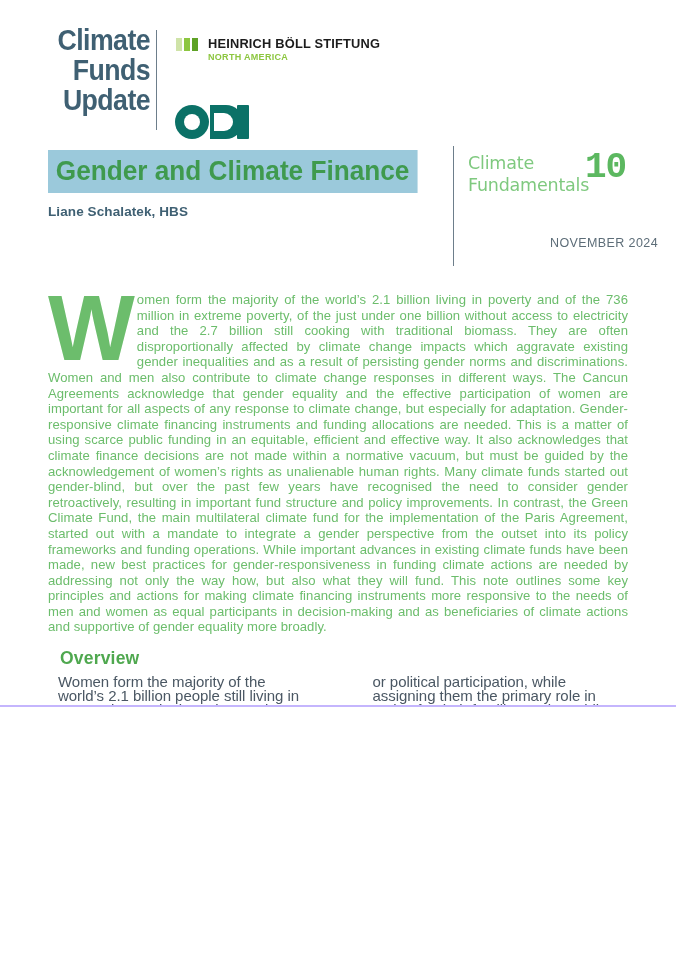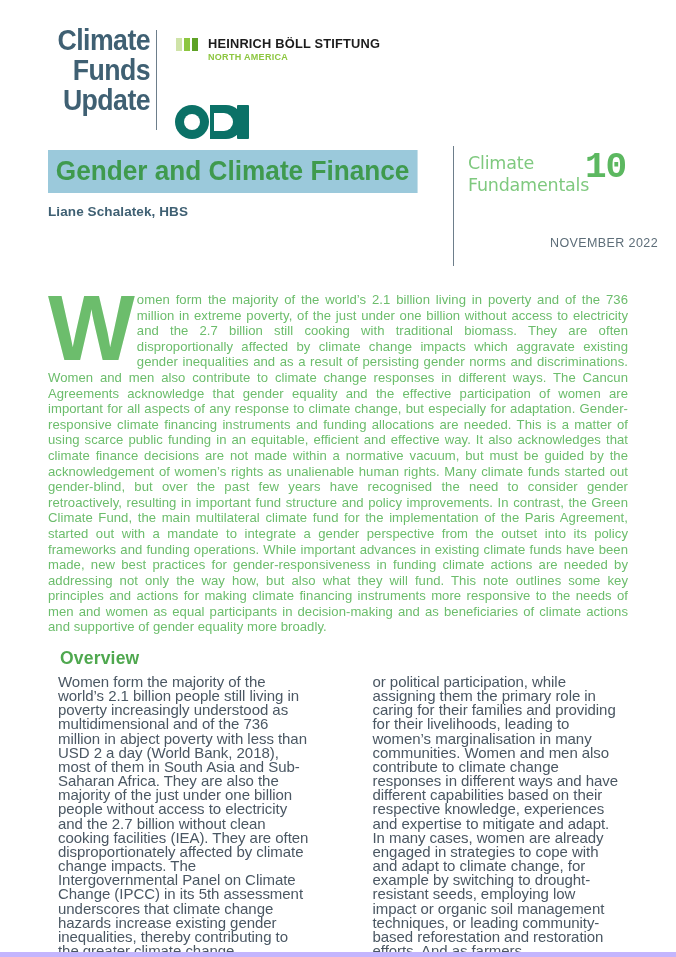--- a/index.html
+++ b/index.html
@@ -7,25 +7,25 @@
     padding: 0;
     background: #ffffff;
   }
   body {
     font-family: "Liberation Sans", sans-serif;
     -webkit-font-smoothing: antialiased;
   }
   .page {
     position: relative;
     width: 676px;
-    height: 957px;
+    height: 707px;
     background: #ffffff;
     overflow: hidden;
     box-sizing: border-box;
-    border-bottom: 5px solid #c4b5fd;
+    border-bottom: 2px solid #c4b5fd;
   }
 
   
   .masthead {
     position: absolute;
     left: 0;
     top: 22px;
     width: 676px;
     height: 110px;
   }
@@ -294,21 +294,21 @@
     <div class="doc-author">Liane Schalatek, HBS</div>
   </div>
 
   <div class="rail-divider"></div>
   <div class="rail">
     <div class="rail-series">
       <span>Climate</span>
       <span>Fundamentals</span>
       <div class="rail-number">10</div>
     </div>
-    <div class="rail-date">NOVEMBER 2022</div>
+    <div class="rail-date">NOVEMBER 2024</div>
   </div>
 
   <div class="lead">
     <span class="dropcap">W</span><span>omen form the majority of the world’s 2.1 billion living in poverty and of the 736 million in extreme poverty, of the just under one billion without access to electricity and the 2.7 billion still cooking with traditional biomass. They are often disproportionally affected by climate change impacts which aggravate existing gender inequalities and as a result of persisting gender norms and discriminations. Women and men also contribute to climate change responses in different ways. The Cancun Agreements acknowledge that gender equality and the effective participation of women are important for all aspects of any response to climate change, but especially for adaptation. Gender-responsive climate financing instruments and funding allocations are needed. This is a matter of using scarce public funding in an equitable, efficient and effective way. It also acknowledges that climate finance decisions are not made within a normative vacuum, but must be guided by the acknowledgement of women’s rights as unalienable human rights. Many climate funds started out gender-blind, but over the past few years have recognised the need to consider gender retroactively, resulting in important fund structure and policy improvements. In contrast, the Green Climate Fund, the main multilateral climate fund for the implementation of the Paris Agreement, started out with a mandate to integrate a gender perspective from the outset into its policy frameworks and funding operations. While important advances in existing climate funds have been made, new best practices for gender-responsiveness in funding climate actions are needed by addressing not only the way how, but also what they will fund. This note outlines some key principles and actions for making climate financing instruments more responsive to the needs of men and women as equal participants in decision-making and as beneficiaries of climate actions and supportive of gender equality more broadly.</span>
   </div>
 
   <div class="overview-heading">Overview</div>
   <div class="cols">
     <div class="col col-left">
       <p>Women form the majority of the world’s 2.1 billion people still living in poverty increasingly understood as multidimensional and of the 736 million in abject poverty with less than USD 2 a day (World Bank, 2018), most of them in South Asia and Sub-Saharan Africa. They are also the majority of the just under one billion people without access to electricity and the 2.7 billion without clean cooking facilities (IEA). They are often disproportionately affected by climate change impacts. The Intergovernmental Panel on Climate Change (IPCC) in its 5th assessment underscores that climate change hazards increase existing gender inequalities, thereby contributing to the greater climate change vulnerability of many women. This is largely due to persisting gender norms and widespread gender discriminations that deny women income, legal rights, access to resources</p>

